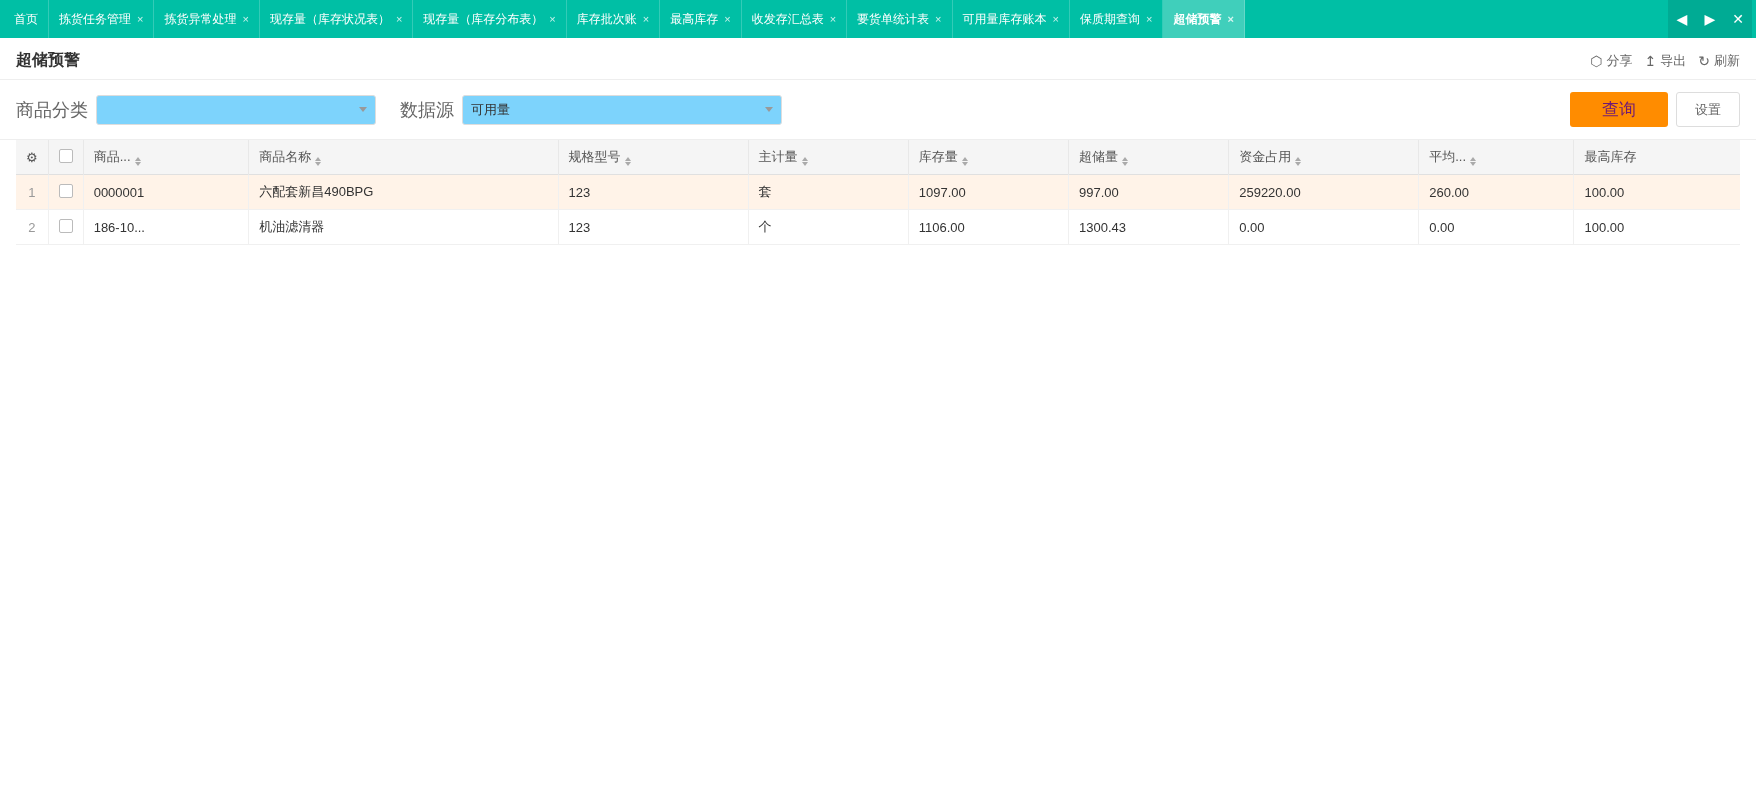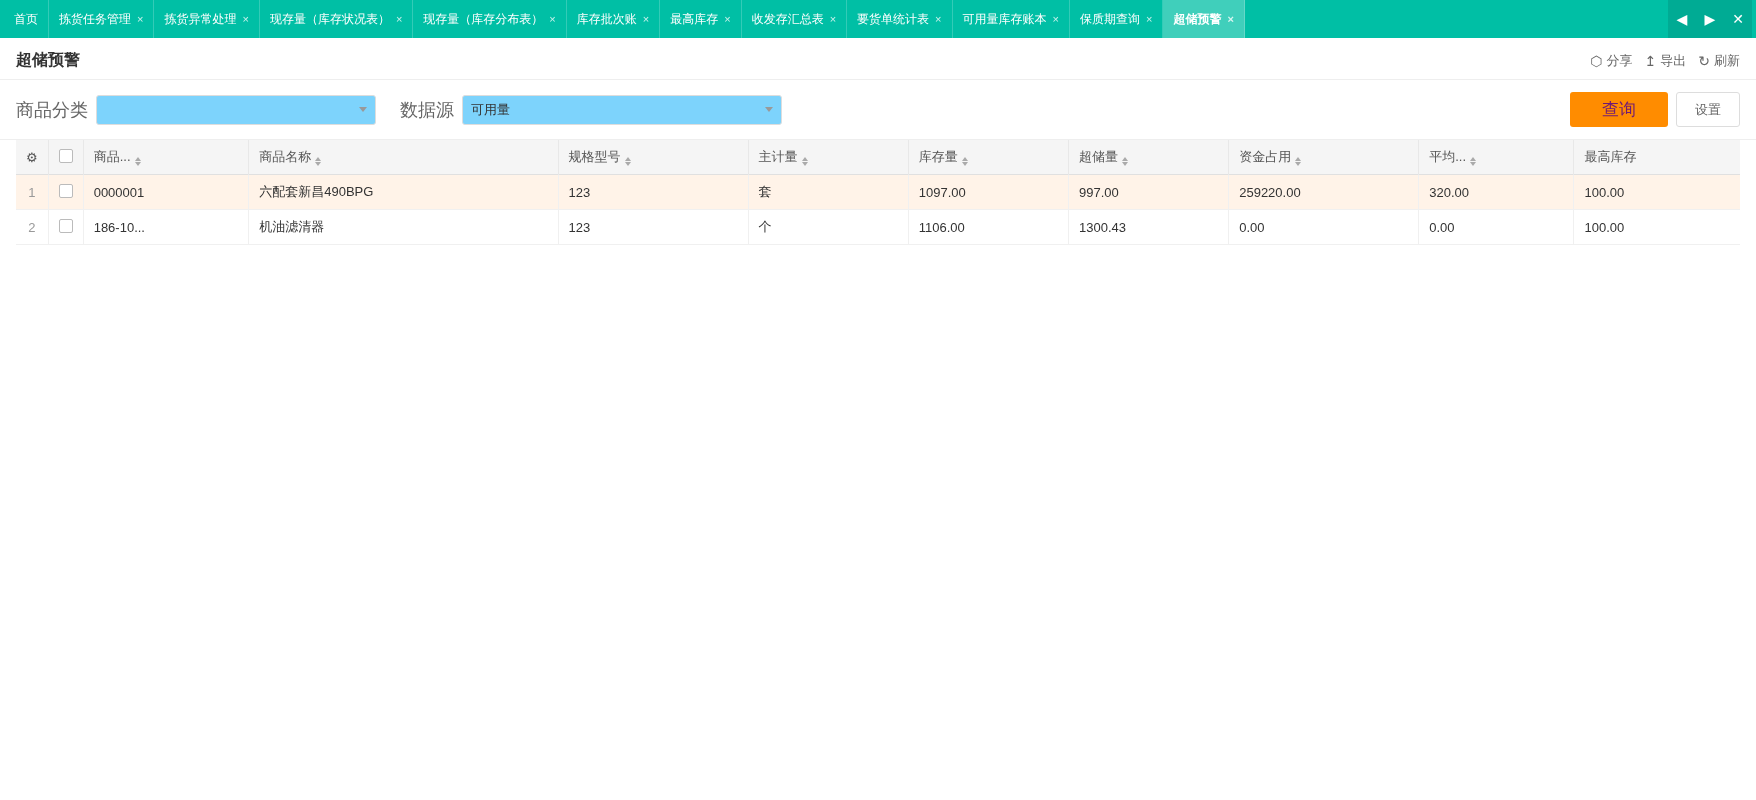--- a/index.html
+++ b/index.html
@@ -422,21 +422,21 @@
           <td class="cell-center">
             <span class="custom-checkbox"></span>
           </td>
           <td>0000001</td>
           <td>六配套新昌490BPG</td>
           <td>123</td>
           <td>套</td>
           <td>1097.00</td>
           <td>997.00</td>
           <td>259220.00</td>
-          <td>320.00</td>
+          <td>260.00</td>
           <td>100.00</td>
         </tr>
 
         <tr>
           <td class="row-num cell-center">2</td>
           <td class="cell-center">
             <span class="custom-checkbox"></span>
           </td>
           <td>186-10...</td>
           <td>机油滤清器</td>

